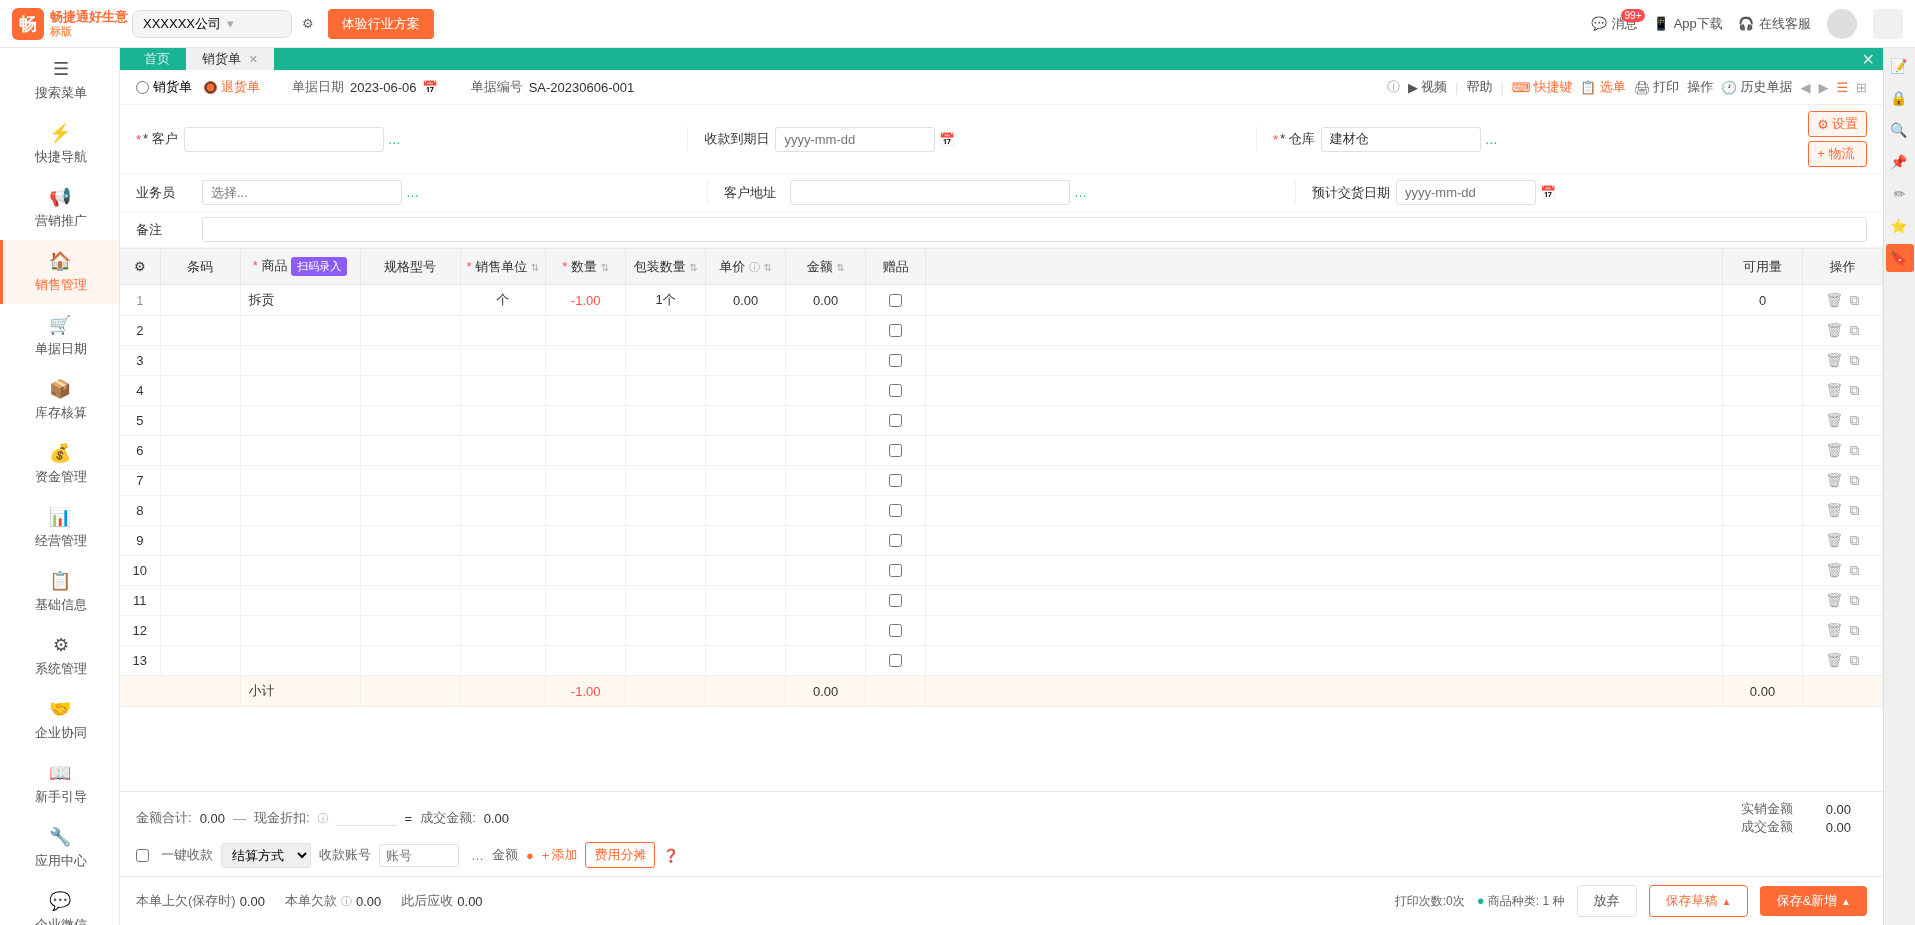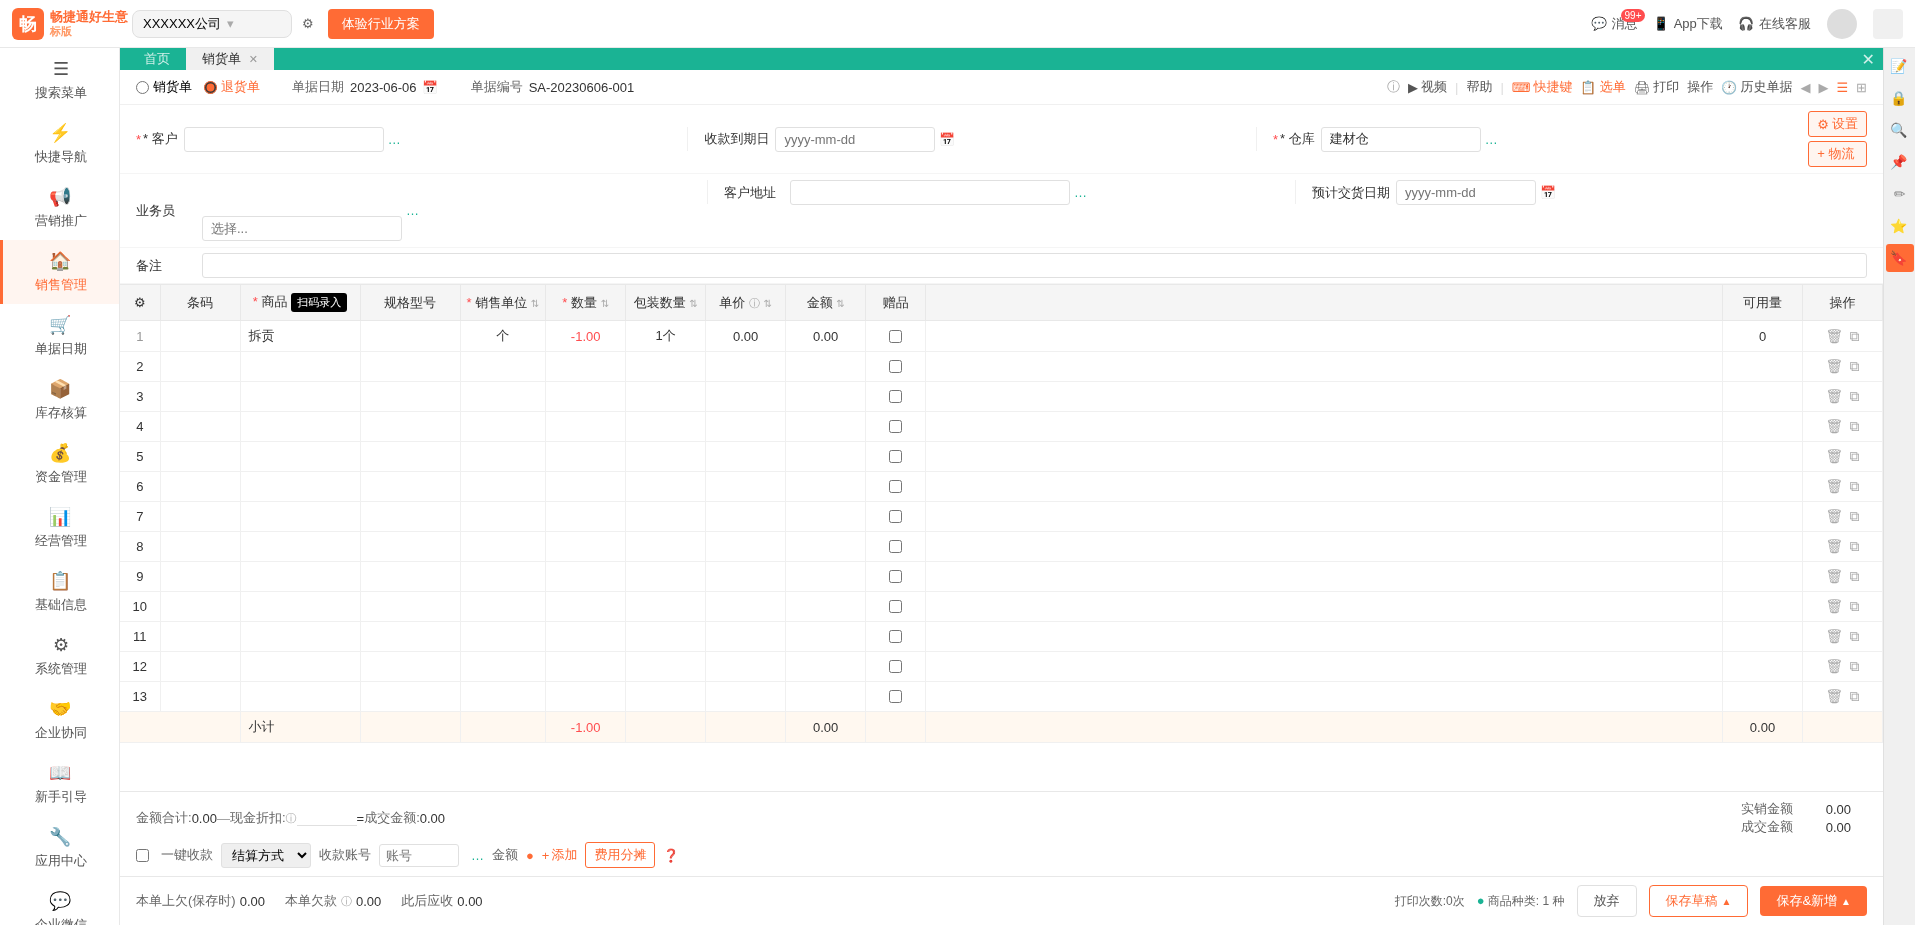--- a/index.html
+++ b/index.html
@@ -60,42 +60,42 @@
     .side-btn { background: #fff5f0; border: 1px solid #ff6b35; color: #ff6b35; border-radius: 3px; padding: 3px 8px; cursor: pointer; font-size: 12px; display: flex; align-items: center; gap: 3px; }
 
     
     .table-wrapper { flex: 1; overflow-y: auto; border-top: 1px solid #e8e8e8; }
     table { width: 100%; border-collapse: collapse; font-size: 12px; }
     thead tr { background: #f5f5f5; }
     th { padding: 8px 6px; text-align: center; border-right: 1px solid #e8e8e8; border-bottom: 1px solid #e8e8e8; color: #333; font-weight: normal; white-space: nowrap; position: sticky; top: 0; background: #f5f5f5; z-index: 1; }
     td { padding: 6px; text-align: center; border-right: 1px solid #f0f0f0; border-bottom: 1px solid #f0f0f0; color: #333; }
     .subtotal-row td { background: #fff8f0; font-weight: 500; }
     .col-num { width: 40px; color: #999; }
-    .scan-btn { background: #000000; color: white; border: none; border-radius: 3px; padding: 2px 6px; cursor: pointer; font-size: 11px; }
+    .scan-btn { background: #8b5cf6; color: white; border: none; border-radius: 3px; padding: 2px 6px; cursor: pointer; font-size: 11px; }
     .red-text { color: #ff4d4f; }
     .checkbox-cell { display: flex; justify-content: center; }
     .action-icons { display: flex; justify-content: center; gap: 6px; }
     .action-icon { color: #aaa; cursor: pointer; font-size: 14px; }
     .th-sort { color: #aaa; font-size: 10px; }
     .col-settings { width: 36px; }
     .col-barcode { width: 80px; }
     .col-goods { width: 120px; }
     .col-spec { width: 100px; }
     .col-unit { width: 80px; margin-left: 21px; }
     .col-qty { width: 80px; }
     .col-pkgqty { width: 80px; }
     .col-price { width: 80px; }
     .col-amount { width: 80px; }
     .col-gift { width: 60px; }
     .col-available { width: 80px; }
     .col-ops { width: 80px; }
 
     
     .form-footer { background: #fff; border-top: 1px solid #e8e8e8; padding: 8px 16px; flex-shrink: 0; }
-    .footer-row1 { display: flex; align-items: center; margin-bottom: 6px; }
+    .footer-row1 { display: flex; align-items: center; gap: 8px; margin-bottom: 6px; }
     .footer-label { color: #666; }
     .footer-value { color: #333; font-weight: 500; }
     .footer-minus { color: #999; }
     .footer-equals { color: #333; }
     .footer-row2 { display: flex; align-items: center; gap: 8px; }
     .footer-checkbox { margin-right: 4px; }
     .footer-input { border: 1px solid #e0e0e0; border-radius: 3px; padding: 3px 6px; width: 80px; }
     .add-btn { background: none; border: none; color: #ff6b35; cursor: pointer; display: flex; align-items: center; gap: 2px; }
     .expense-btn { background: none; border: 1px solid #ff6b35; color: #ff6b35; border-radius: 3px; padding: 3px 8px; cursor: pointer; }
     .help-icon { color: #aaa; cursor: pointer; }
@@ -325,21 +325,21 @@
           </button>
           <button class="side-btn">
             <span>+ 物流</span>
           </button>
         </div>
       </div>
 
       <div style="display:flex;align-items:flex-start;padding:6px 16px;border-bottom:1px solid #f5f5f5;flex-shrink:0;">
         <div class="field-group">
           <span class="field-label" style="margin-right:6px;">业务员</span>
-          <input class="field-input" style="max-width: 200px; margin-top: 36px;" placeholder="选择...">
+          <input class="field-input" style="max-width: 200px;" placeholder="选择...">
           <span class="field-dots">…</span>
         </div>
         <div class="field-divider"></div>
         <div class="field-group">
           <span class="field-label" style="margin-right:6px;">客户地址</span>
           <input class="field-input" style="max-width: 280px;" placeholder="">
           <span class="field-dots">…</span>
         </div>
         <div class="field-divider"></div>
         <div class="field-group">

